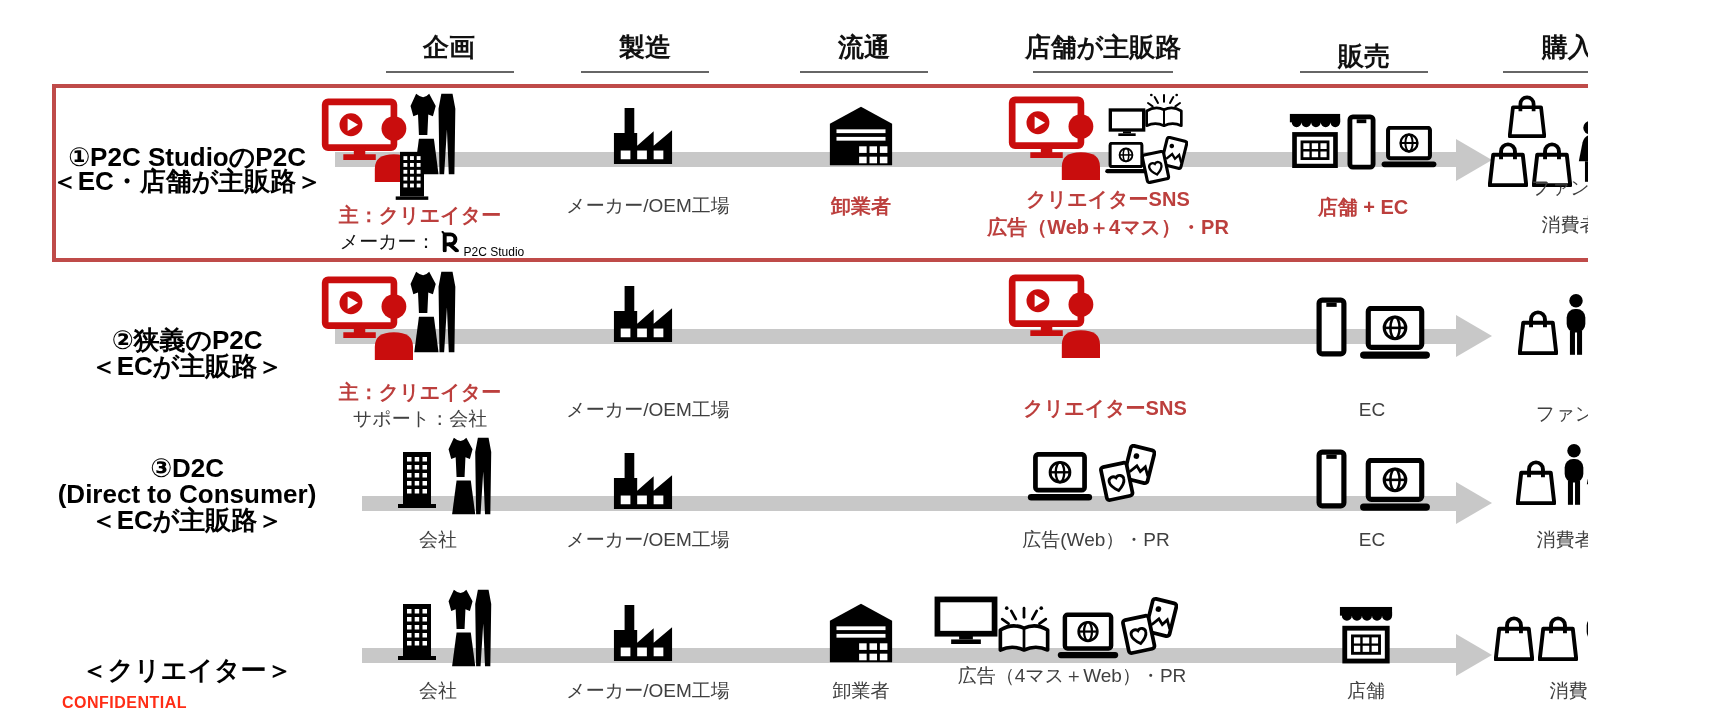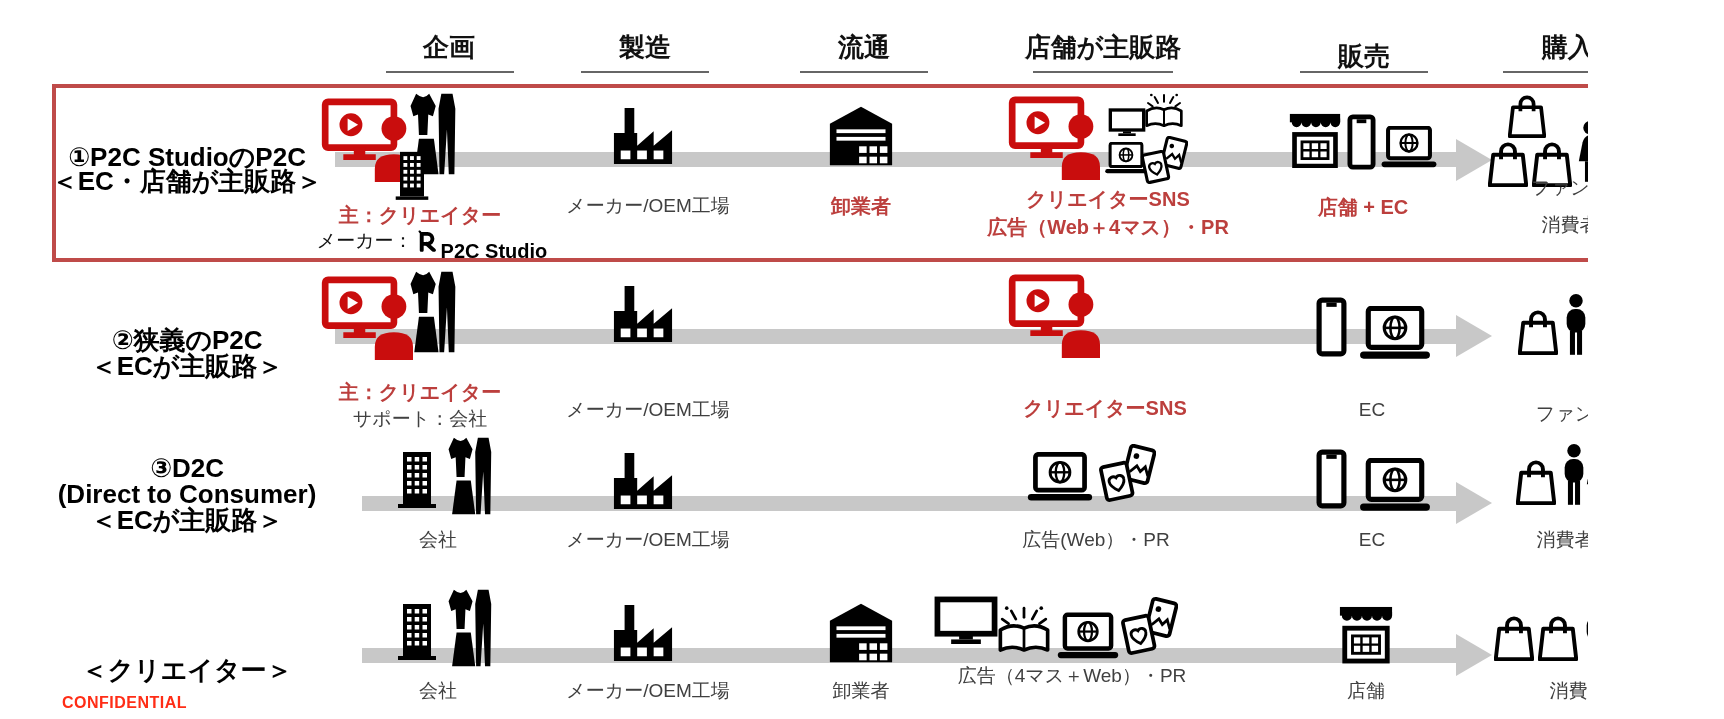--- a/index.html
+++ b/index.html
@@ -15,21 +15,21 @@
   .lbl{font-size:19px;color:#404040;}
   .red-lbl{font-size:20px;font-weight:700;color:var(--text-red,#bc3f3d);}
   .bar{position:absolute;height:15px;background:var(--bar-gray,#c8c8c8);}
   .arrowhead{position:absolute;width:0;height:0;
     border-top:21px solid transparent;border-bottom:21px solid transparent;
     border-left:36px solid var(--bar-gray,#c8c8c8);}
   .ic-red{color:var(--icon-red,#c90d0d);}
   .ic-blk{color:#000;}
   .hl-box{position:absolute;border:4px solid var(--box-border,#bf4b49);background:transparent;}
   .support-line{position:absolute;transform:translate(-50%,-50%);display:flex;align-items:center;gap:4px;font-size:19px;color:#111;white-space:nowrap;}
-  .logo-txt{font-size:20px;font-weight:700;color:#000;margin-top:21px;}
+  .logo-txt{font-size:12px;font-weight:400;color:#000;margin-top:21px;}
   .confidential{font-size:16px;font-weight:700;color:var(--confidential-red,#ff2d16);letter-spacing:.5px;}
   .corner-tri{position:absolute;background:#000;clip-path:polygon(100% 0,100% 100%,0 100%);}
   .page-num{position:absolute;color:#fff;font-size:13px;font-weight:700;}
   svg.icon{position:absolute;overflow:visible;}
 </style>
 </head>
 <body>
 
 <svg width="0" height="0" style="position:absolute" aria-hidden="true">
 <defs>

